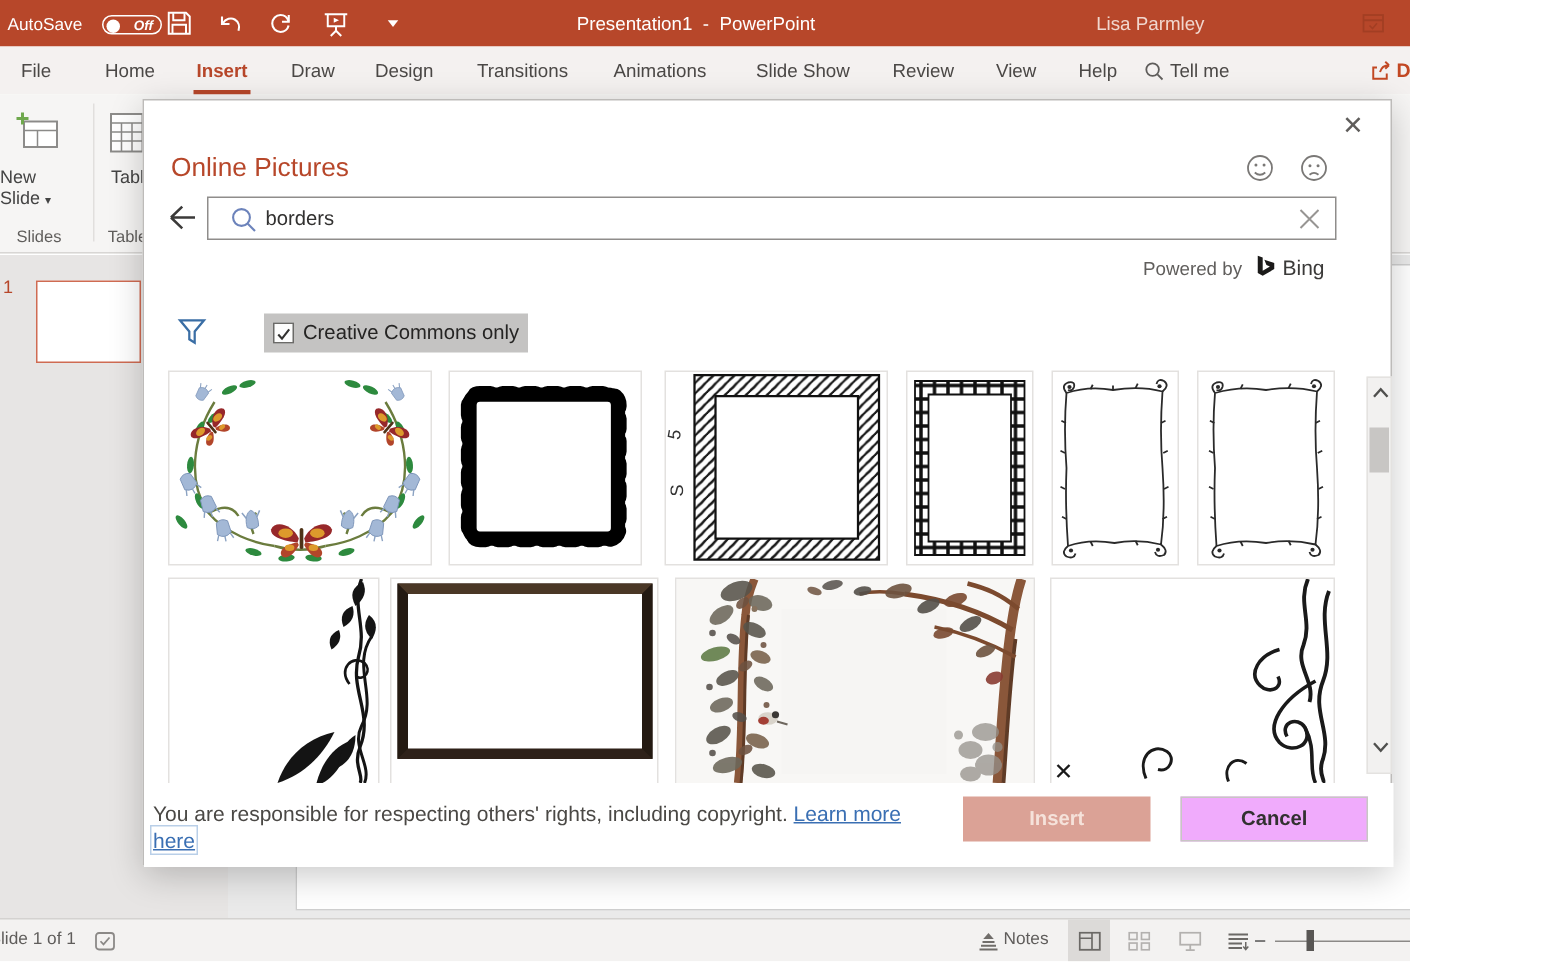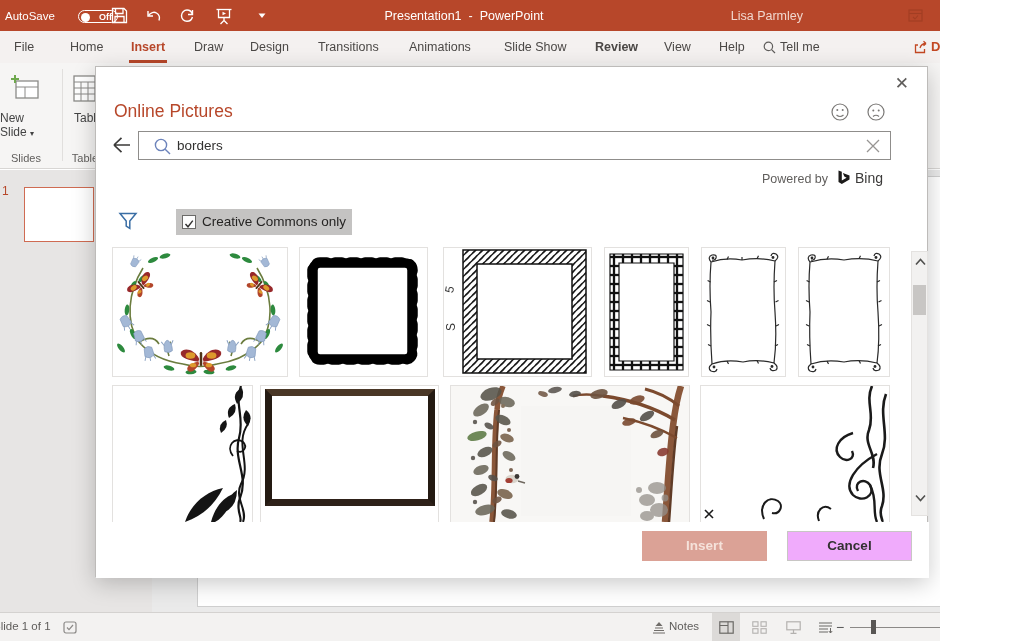--- a/index.html
+++ b/index.html
@@ -3,21 +3,21 @@
 <meta charset="utf-8">
 <style>
   * { margin:0; padding:0; box-sizing:border-box; }
   html,body { width:1030px; height:641px; overflow:hidden; font-family:"Liberation Sans", sans-serif; }
   #app { position:relative; width:940px; height:641px; background:#fff; overflow:hidden; }
   .abs { position:absolute; }
 
   
   #titlebar { left:0; top:0; width:1030px; height:31px; background:#b7472a; color:#fff; }
   #autosave { left:5px; top:10px; font-size:11.5px; color:#fff; }
-  .toggle { display:inline-block; width:40px; height:13px; border:1px solid #fff; border-radius:8px; position:relative; vertical-align:-3px; margin-left:20px; }
+  .toggle { display:inline-block; width:40px; height:13px; border:1px solid #fff; border-radius:8px; position:relative; vertical-align:-3px; margin-left:10px;font-style:italic; }
   .toggle .knob { position:absolute; left:2px; top:1.5px; width:9px; height:9px; border-radius:50%; background:#fff; }
   .toggle .lbl { position:absolute; right:5px; top:0.5px; font-size:9px; font-weight:bold; color:#fff; }
   #title-center { left:0; right:12px; top:9px; text-align:center; font-size:12.5px; color:#fff; }
   #username { right:137px; top:9px; font-size:12.5px; color:#f1d7ce; }
 
   
   #menubar { left:0; top:31px; width:1030px; height:32px; background:#f4f1f0; }
   .menu-item { position:absolute; top:9px; font-size:12.5px; color:#4b4846; }
   .menu-red { color:#b7472a; font-weight:bold; }
   #ins-underline { position:absolute; left:129px; top:29px; width:38px; height:3px; background:#b7472a; }
@@ -101,21 +101,21 @@
   <div class="abs" id="menubar"></div>
   <div class="menu-item" style="left:14px; top:40px;">File</div>
   <div class="menu-item" style="left:70px; top:40px;">Home</div>
   <div class="menu-item menu-red" style="left:131px; top:40px;">Insert</div>
   <div id="ins-underline" style="top:60px;"></div>
   <div class="menu-item" style="left:194px; top:40px;">Draw</div>
   <div class="menu-item" style="left:250px; top:40px;">Design</div>
   <div class="menu-item" style="left:318px; top:40px;">Transitions</div>
   <div class="menu-item" style="left:409px; top:40px;">Animations</div>
   <div class="menu-item" style="left:504px; top:40px;">Slide Show</div>
-  <div class="menu-item" style="left:595px; top:40px;font-weight:bold;">Review</div>
+  <div class="menu-item" style="left:595px; top:40px;">Review</div>
   <div class="menu-item" style="left:664px; top:40px;">View</div>
   <div class="menu-item" style="left:719px; top:40px;">Help</div>
   <svg class="abs" style="left:763px; top:41px;" width="13" height="13" viewBox="0 0 13 13">
     <circle cx="5.4" cy="5.4" r="4.2" fill="none" stroke="#5f5d5b" stroke-width="1.2"></circle>
     <path d="M8.6 8.6 L12 12" stroke="#5f5d5b" stroke-width="1.2"></path>
   </svg>
   <div class="menu-item" style="left:780px; top:40px;">Tell me</div>
   <svg class="abs" style="left:914px; top:40px;" width="14" height="14" viewBox="0 0 14 14">
     <path d="M4 5 H1.5 V12.5 H10.5 V9" fill="none" stroke="#c24823" stroke-width="1.3"></path>
     <path d="M6 8 C7 4.5 9 3.5 12 3.5 M12 3.5 L9.5 1.2 M12 3.5 L9.5 5.8" fill="none" stroke="#c24823" stroke-width="1.3"></path>
@@ -505,17 +505,18 @@
     <div style="position:absolute; left:815px; top:184px; width:17px; height:265px; background:#f2f1f0; border:1px solid #e4e2e0;">
       <svg style="position:absolute; left:3px; top:6px;" width="11" height="8" viewBox="0 0 11 8">
           <path d="M1 6.5 L5.5 1.5 L10 6.5" stroke="#50504e" stroke-width="1.6" fill="none"></path>
         </svg>
       <div style="position:absolute; left:1px; top:33px; width:13px; height:30px; background:#c8c6c4;"></div>
       <svg style="position:absolute; left:3px; bottom:13px;" width="11" height="8" viewBox="0 0 11 8">
           <path d="M1 1.5 L5.5 6.5 L10 1.5" stroke="#50504e" stroke-width="1.6" fill="none"></path>
         </svg>
     </div>
 
+    <div id="footer-text">You are responsible for respecting others' rights, including copyright. <a class="lnk">Learn more</a><br><a class="lnk" style="outline:1px solid #b9cfe8; outline-offset:1px;">here</a></div>
     <div class="btn-insert">Insert</div>
     <div class="btn-cancel">Cancel</div>
   </div>
 
 </div>
 
 </body></html>

